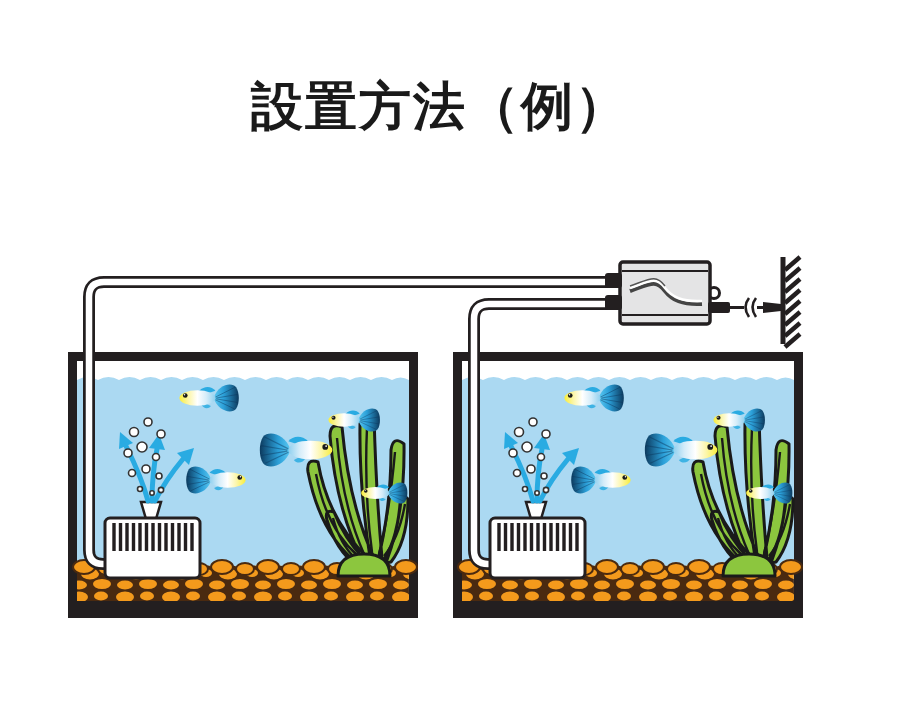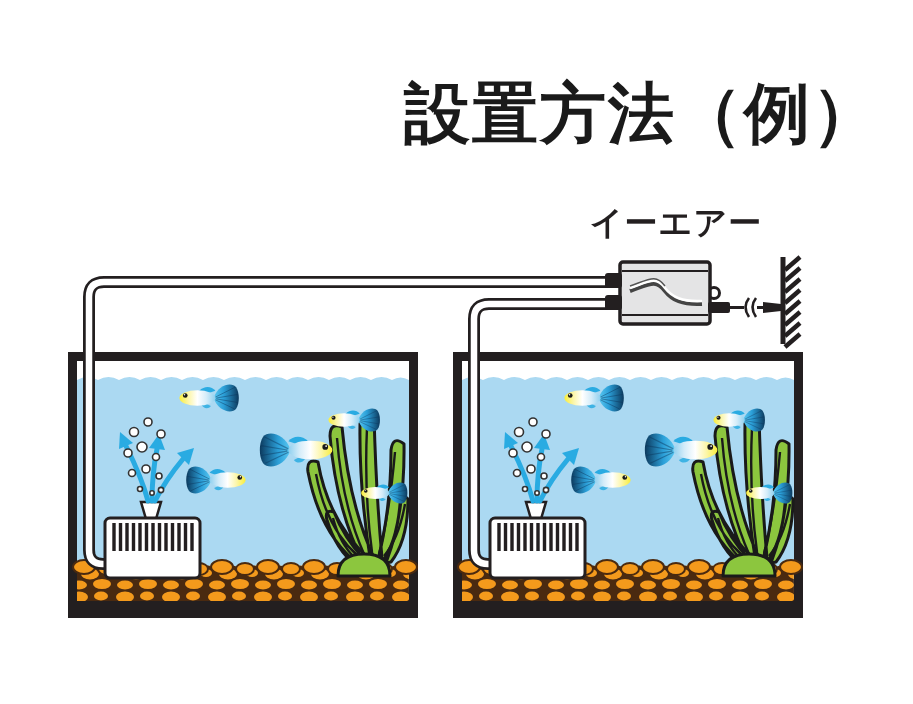--- a/index.html
+++ b/index.html
@@ -1,36 +1,35 @@
 <!DOCTYPE html>
 <html><head>
 <meta charset="utf-8">
 <style>
   html,body{margin:0;padding:0;background:#fff;}
   .stage{
     position:relative;width:913px;height:704px;background:#fff;overflow:hidden;
     font-family:"Liberation Sans","DejaVu Sans",sans-serif;
   }
   .title{
-    position:absolute;left:0;top:80px;width:880px;text-align:right;
-    font-size:66px;font-weight:600;color:#1a1a1a;letter-spacing:2px;line-height:1;
+    position:absolute;left:0;top:80px;width:880px;text-align:center;
+    font-size:52px;font-weight:600;color:#1a1a1a;letter-spacing:2px;line-height:1;
   }
   .pump-label{
     position:absolute;left:586px;top:206px;width:180px;text-align:center;
     font-size:33px;font-weight:600;color:#231f20;letter-spacing:1px;line-height:1;
   }
   svg{position:absolute;left:0;top:0;}
 </style>
 </head>
 <body>
 
 <div class="stage">
 
   <div class="title">設置方法（例）</div>
-  <div class="pump-label">イーエアー</div>
 
   <svg width="913" height="704" viewBox="0 0 913 704">
     <defs>
       <linearGradient id="bodyGrad" x1="0" y1="0" x2="1" y2="0">
         <stop offset="0" stop-color="#f9ee3b"></stop>
         <stop offset="0.25" stop-color="#fcf6a8"></stop>
         <stop offset="0.5" stop-color="#ffffff"></stop>
         <stop offset="0.75" stop-color="#d4ecf9"></stop>
         <stop offset="1" stop-color="#8fd0ef"></stop>
       </linearGradient>

